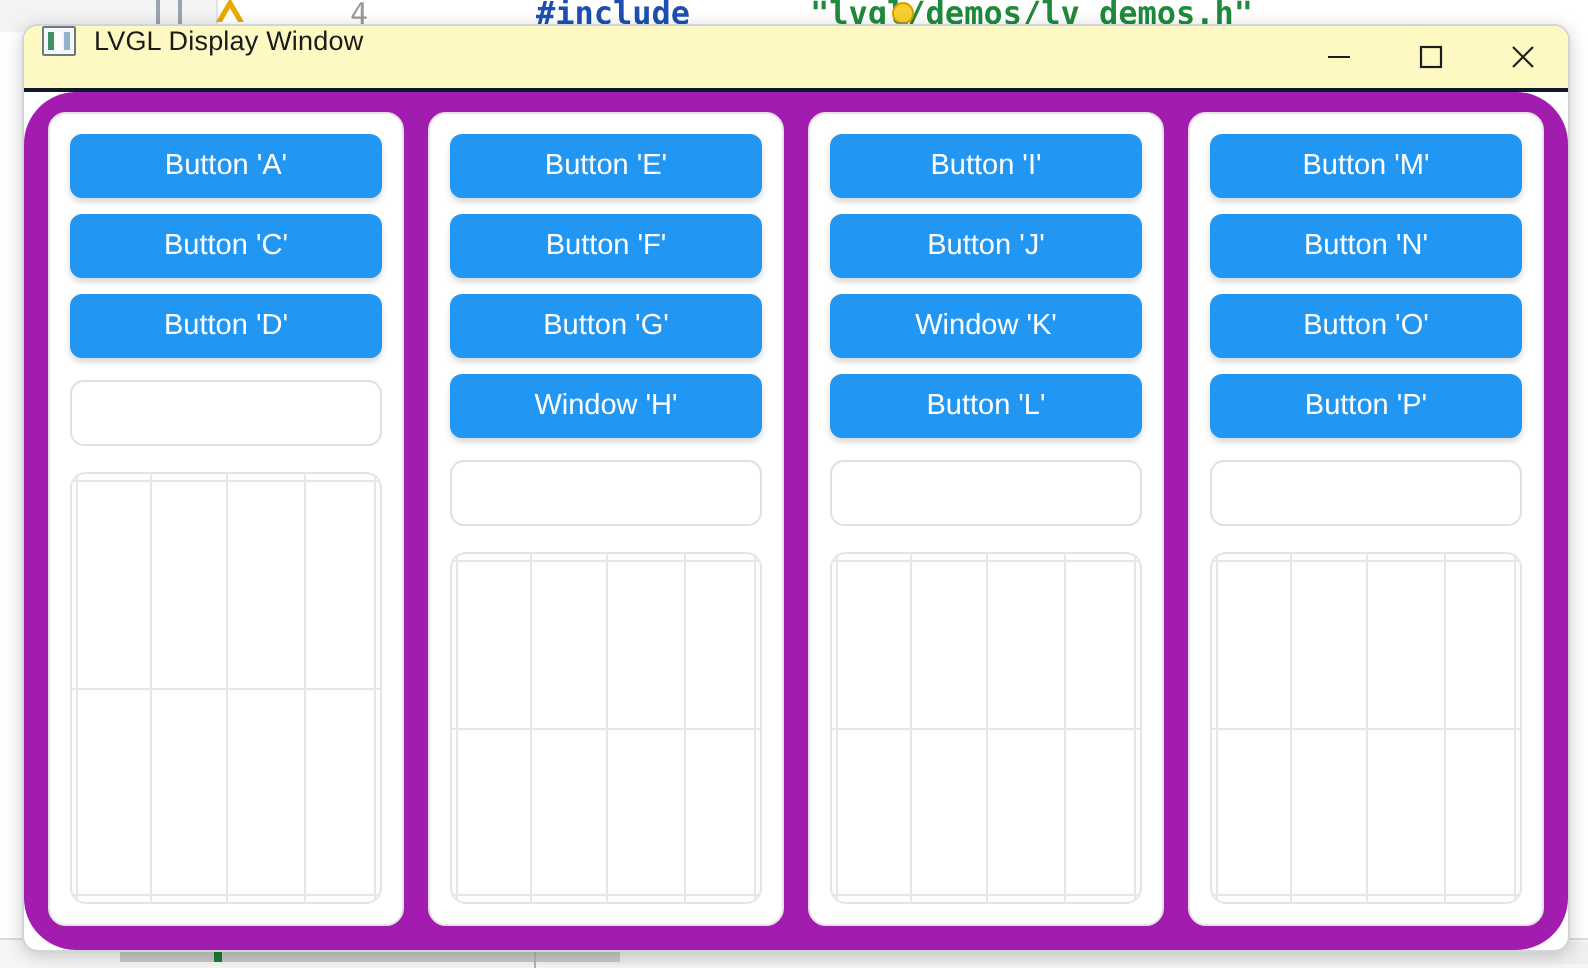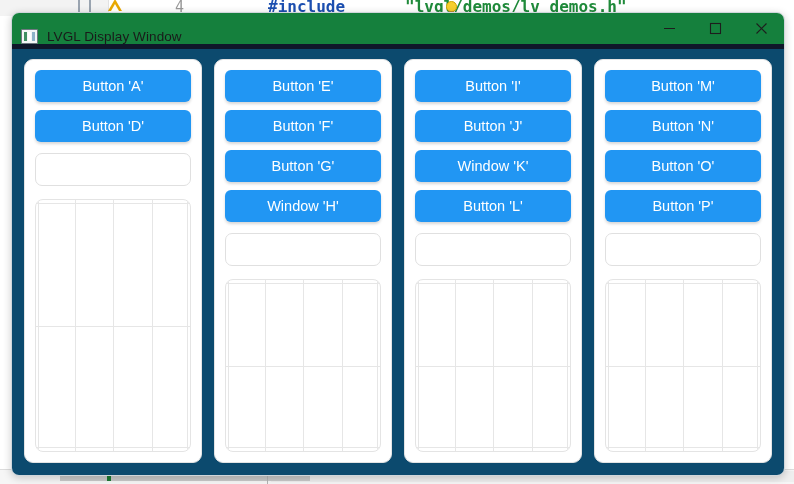--- a/index.html
+++ b/index.html
@@ -153,24 +153,24 @@
     border-radius: 8px;
     box-shadow: 0 2px 9px rgba(0,0,0,0.20);
     overflow: hidden;
     display: flex;
     flex-direction: column;
   }
 
   .titlebar {
     height: 31px;
     min-height: 31px;
-    background: #15803d;
-    border-bottom: 5px solid #0f172a;
-    display: flex;
-    align-items: flex-end;
+    background: #fef9c3;
+    border-bottom: 2px solid #0f172a;
+    display: flex;
+    align-items: flex-start;
     padding-left: 9px;
     position: relative;
   }
 
   .app-icon {
     width: 17px; height: 15px;
     margin-right: 9px;
     background: #f4f6f7;
     border: 1px solid #6e7880;
     border-radius: 1px;
@@ -204,26 +204,27 @@
     display: flex;
     align-items: center;
     justify-content: center;
     color: #1d1d1d;
   }
   .wc svg { display: block; }
 
   
   .win-body {
     flex: 1;
-    background: #0c4a6e;
+    background: #a21caf;
     padding: 10px 12px 12px 12px;
     box-sizing: border-box;
     display: flex;
     gap: 12px;
     overflow: hidden;
+    border-radius: 26px;
   }
 
   .panel {
     flex: 1;
     background: #ffffff;
     border: 1px solid #e3e3e3;
     border-radius: 9px;
     padding: 10px 10px 10px 10px;
     box-sizing: border-box;
     display: flex;
@@ -327,20 +328,21 @@
               <line x1="11.5" y1="1.5" x2="1.5" y2="11.5" stroke="currentColor" stroke-width="1.1"></line>
             </svg>
         </div>
       </div>
     </div>
 
     <div class="win-body">
 
       <div class="panel">
         <div class="lv-btn">Button 'A'</div>
+        <div class="lv-btn">Button 'C'</div>
         <div class="lv-btn">Button 'D'</div>
         <div class="lv-textarea"></div>
         <div class="lv-chart">
           <div class="grid-v" style="left:25%"></div>
           <div class="grid-v" style="left:50%"></div>
           <div class="grid-v" style="left:75%"></div>
           <div class="grid-h" style="top:50%"></div>
           <div class="grid-v" style="left:2px"></div>
           <div class="grid-v" style="right:2px"></div>
           <div class="grid-h" style="top:3px"></div>

